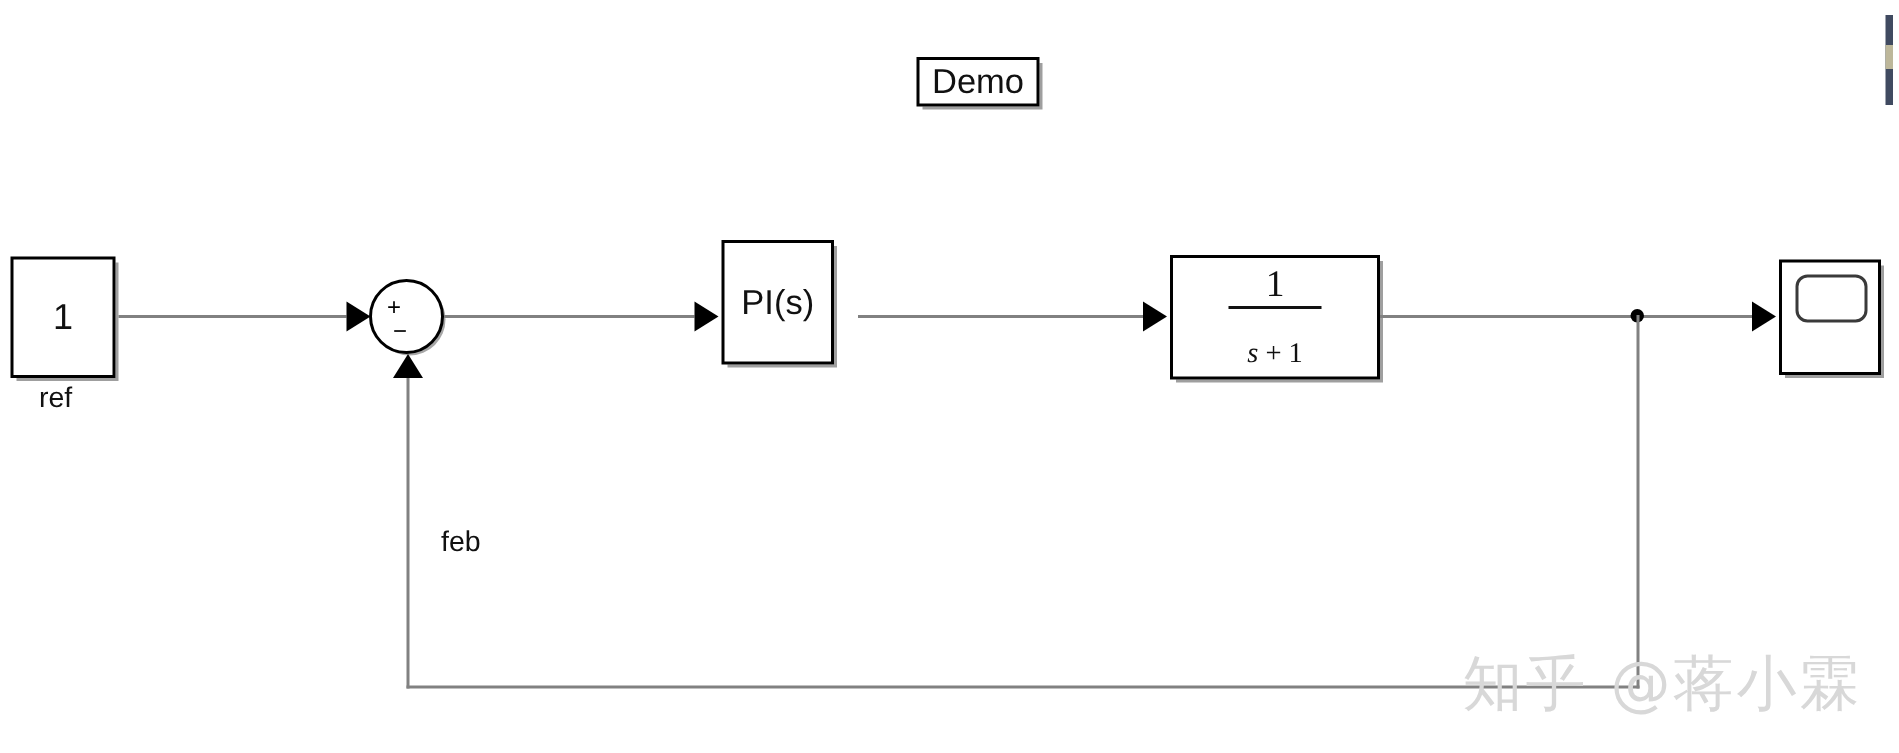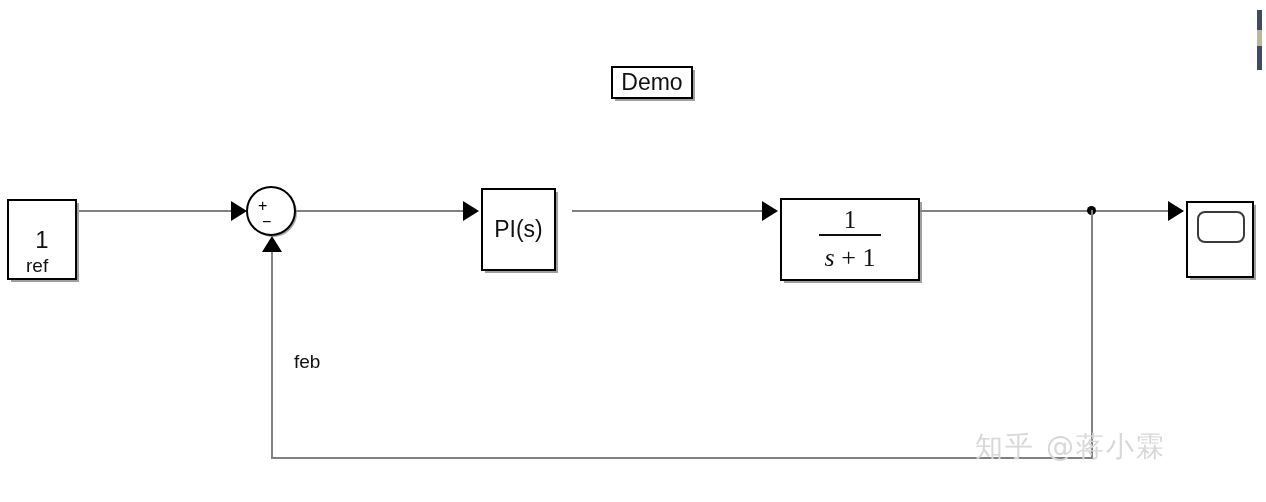--- a/index.html
+++ b/index.html
@@ -21,21 +21,20 @@
   
   .blk {
     position: absolute;
     box-sizing: border-box;
     background: #ffffff;
     border: 2px solid #000000;
     box-shadow: 3px 3px 0 -1px rgba(80,80,80,0.55);
     display: flex;
     align-items: center;
     justify-content: center;
-    margin-top: 28px;
   }
 
   
   .title-block {
     left: 611px;
     top: 38px;
     width: 82px;
     height: 33px;
     border-width: 2px;
   }
@@ -120,22 +119,22 @@
   .frac .num {
     font-size: 25px;
     padding: 0 6px 1px 6px;
   }
   .frac .bar {
     width: 62px;
     height: 2px;
     background: #111111;
   }
   .frac .den {
-    font-size: 26px;
-    padding: 8px 6px 0 6px;
+    font-size: 19px;
+    padding: 20px 6px 0 6px;
     white-space: nowrap;
   }
   .frac .den .v { font-style: italic; }
 
   
   .scope-block {
     left: 1186px;
     top: 173px;
     width: 68px;
     height: 77px;
@@ -182,21 +181,21 @@
     height: 9px;
     border-radius: 50%;
     background: #000000;
   }
 
   
   .watermark {
     position: absolute;
     left: 975px;
     top: 428px;
-    font-size: 28px;
+    font-size: 40px;
     color: #d8d8d8;
     white-space: nowrap;
     letter-spacing: 2px;
     font-family: "DejaVu Sans", sans-serif;
   }
 
   
   .corner-strip {
     position: absolute;
     left: 1257px;

